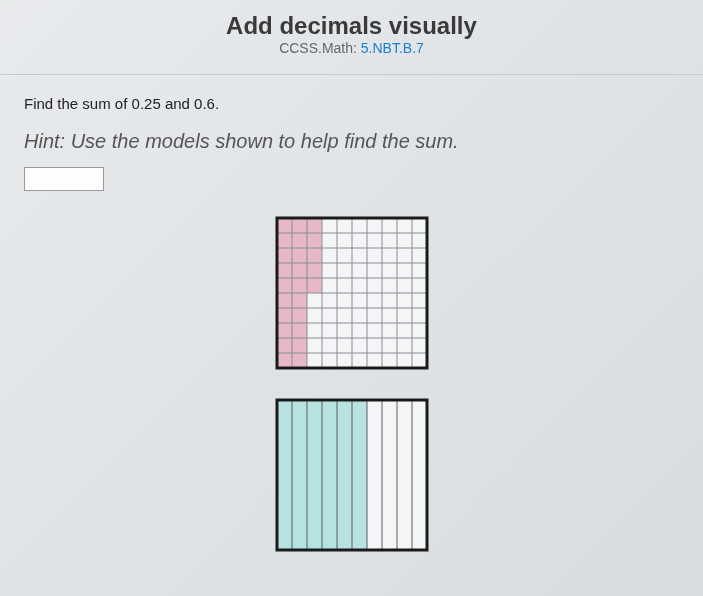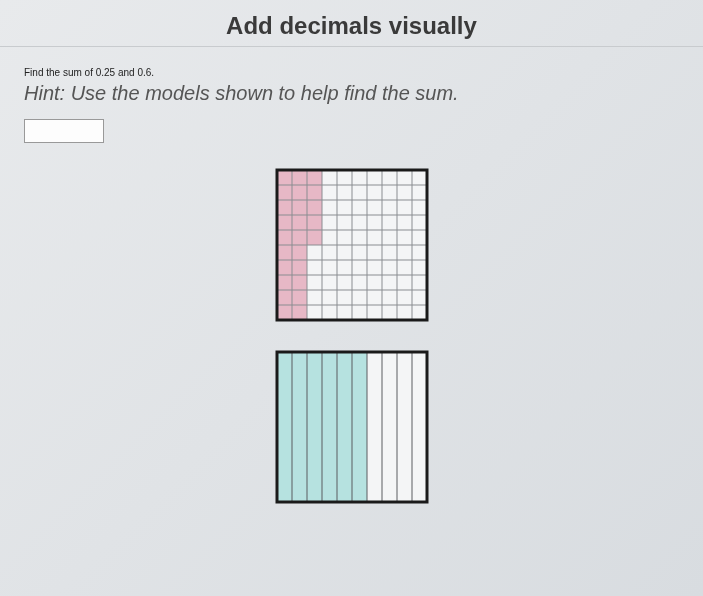--- a/index.html
+++ b/index.html
@@ -12,41 +12,41 @@
     overflow: hidden;
   }
   .page {
     padding: 12px 24px 0 24px;
   }
   .title {
     text-align: center;
     font-size: 24px;
     font-weight: 600;
     color: #3a3a3a;
-    margin-bottom: 6px;
+    margin-bottom: 0;
   }
   .standard-line {
     text-align: center;
     font-size: 14px;
     color: #666;
     margin-bottom: 18px;
   }
   .standard-link {
     color: #1b7fd6;
     cursor: pointer;
   }
   hr.divider {
     border: none;
     border-top: 1px solid #c8cbce;
     margin: 0 -24px 20px -24px;
   }
   .question {
-    font-size: 10px;
+    font-size: 15px;
     color: #222;
-    margin-bottom: 4px;
+    margin-bottom: 18px;
   }
   .hint {
     font-size: 20px;
     font-style: italic;
     color: #555;
     margin-bottom: 14px;
   }
   .answer-input {
     width: 80px;
     height: 24px;
@@ -64,20 +64,23 @@
   }
   svg.model {
     display: block;
   }
 </style>
 </head>
 <body>
 
 <div class="page">
   <div class="title">Add decimals visually</div>
+  <div class="standard-line">
+    <span>CCSS.Math: </span><span class="standard-link">5.NBT.B.7</span>
+  </div>
   <hr class="divider">
 
   <div class="question">Find the sum of 0.25 and 0.6.</div>
   <div class="hint">Hint: Use the models shown to help find the sum.</div>
 
   <input type="text" class="answer-input" value="" style="">
 
   <div class="models">
     <svg class="model" id="model-a" width="156" height="156">
         <rect x="3" y="3" width="150" height="150" fill="#f4f5f6"></rect>

